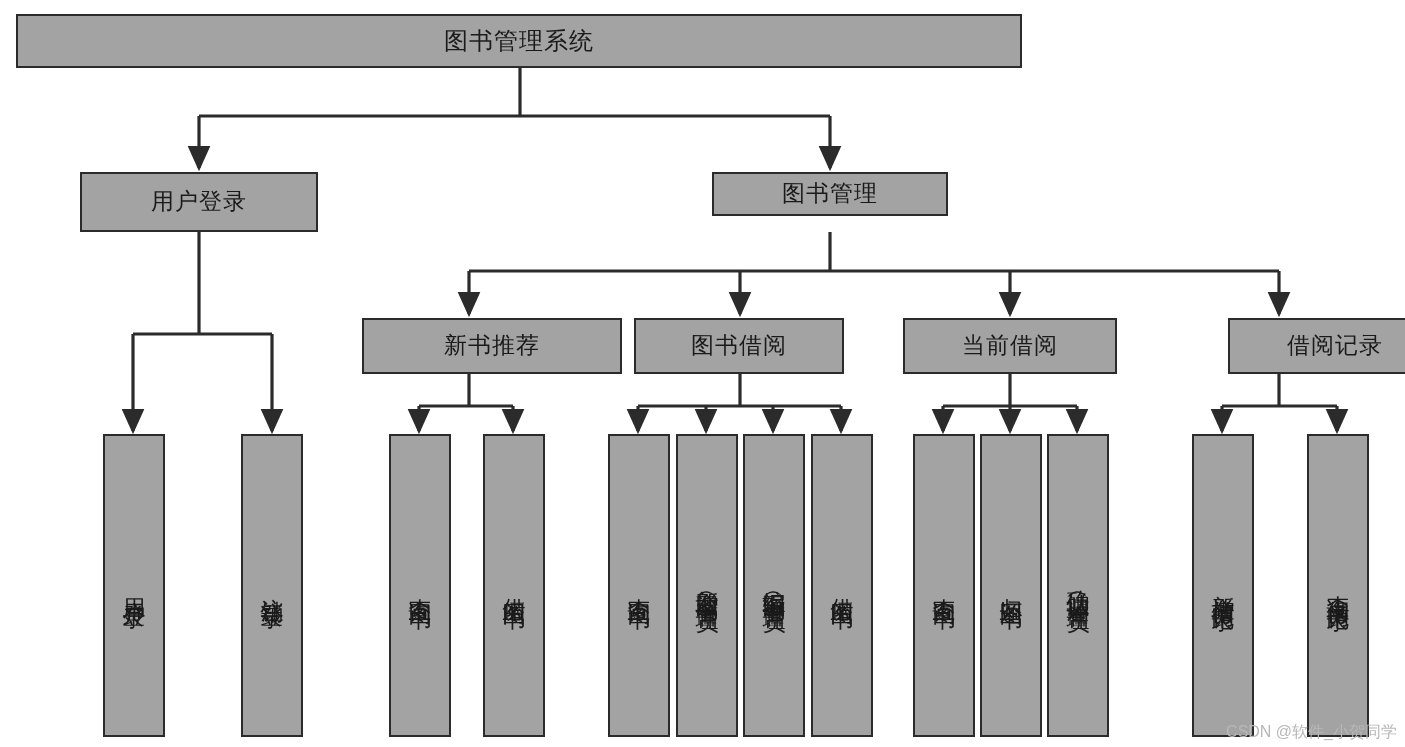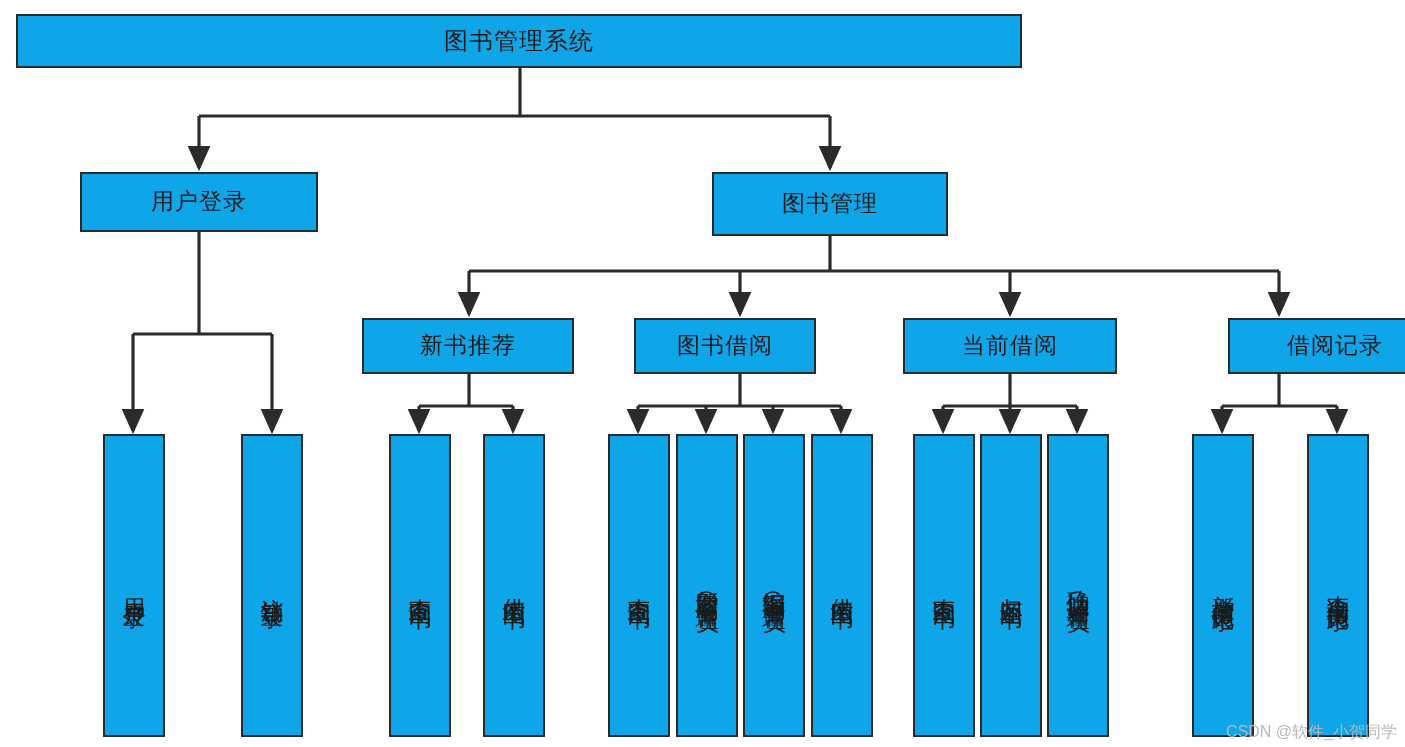--- a/index.html
+++ b/index.html
@@ -23,21 +23,21 @@
     left: 0;
     top: 0;
     width: 1405px;
     height: 747px;
     pointer-events: none;
   }
   .node {
     position: absolute;
     box-sizing: border-box;
     border: 2px solid #2b2b2b;
-    background: #0ea5e9;
+    background: #a3a3a3;
     display: flex;
     align-items: center;
     justify-content: center;
     color: #1a1a1a;
   }
   .node .label {
     display: block;
     text-align: center;
     letter-spacing: 1px;
   }
@@ -127,28 +127,28 @@
     </g>
   </svg>
 
   <div class="node horiz root" style="left:16px; top:14px; width:1006px; height:54px;">
     <span class="label">图书管理系统</span>
   </div>
 
   <div class="node horiz" style="left:80px; top:172px; width:238px; height:60px;">
     <span class="label">用户登录</span>
   </div>
-  <div class="node horiz" style="left:712px; top:172px; width:236px; height:64px;">
+  <div class="node horiz" style="left:712px; top:172px; width:236px; height:44px;">
     <span class="label">图书管理</span>
   </div>
 
-  <div class="node horiz" style="left:362px; top:318px; width:212px; height:56px;">
+  <div class="node horiz" style="left:362px; top:318px; width:260px; height:56px;">
     <span class="label">新书推荐</span>
   </div>
-  <div class="node horiz" style="left:634px; top:318px; width:182px; height:56px;">
+  <div class="node horiz" style="left:634px; top:318px; width:210px; height:56px;">
     <span class="label">图书借阅</span>
   </div>
   <div class="node horiz" style="left:903px; top:318px; width:214px; height:56px;justify-content:center;">
     <span class="label">当前借阅</span>
   </div>
   <div class="node horiz" style="left:1228px; top:318px; width:214px; height:56px;">
     <span class="label">借阅记录</span>
   </div>
 
   <div class="node vert" style="left:103px; top:434px; width:62px; height:303px;">

